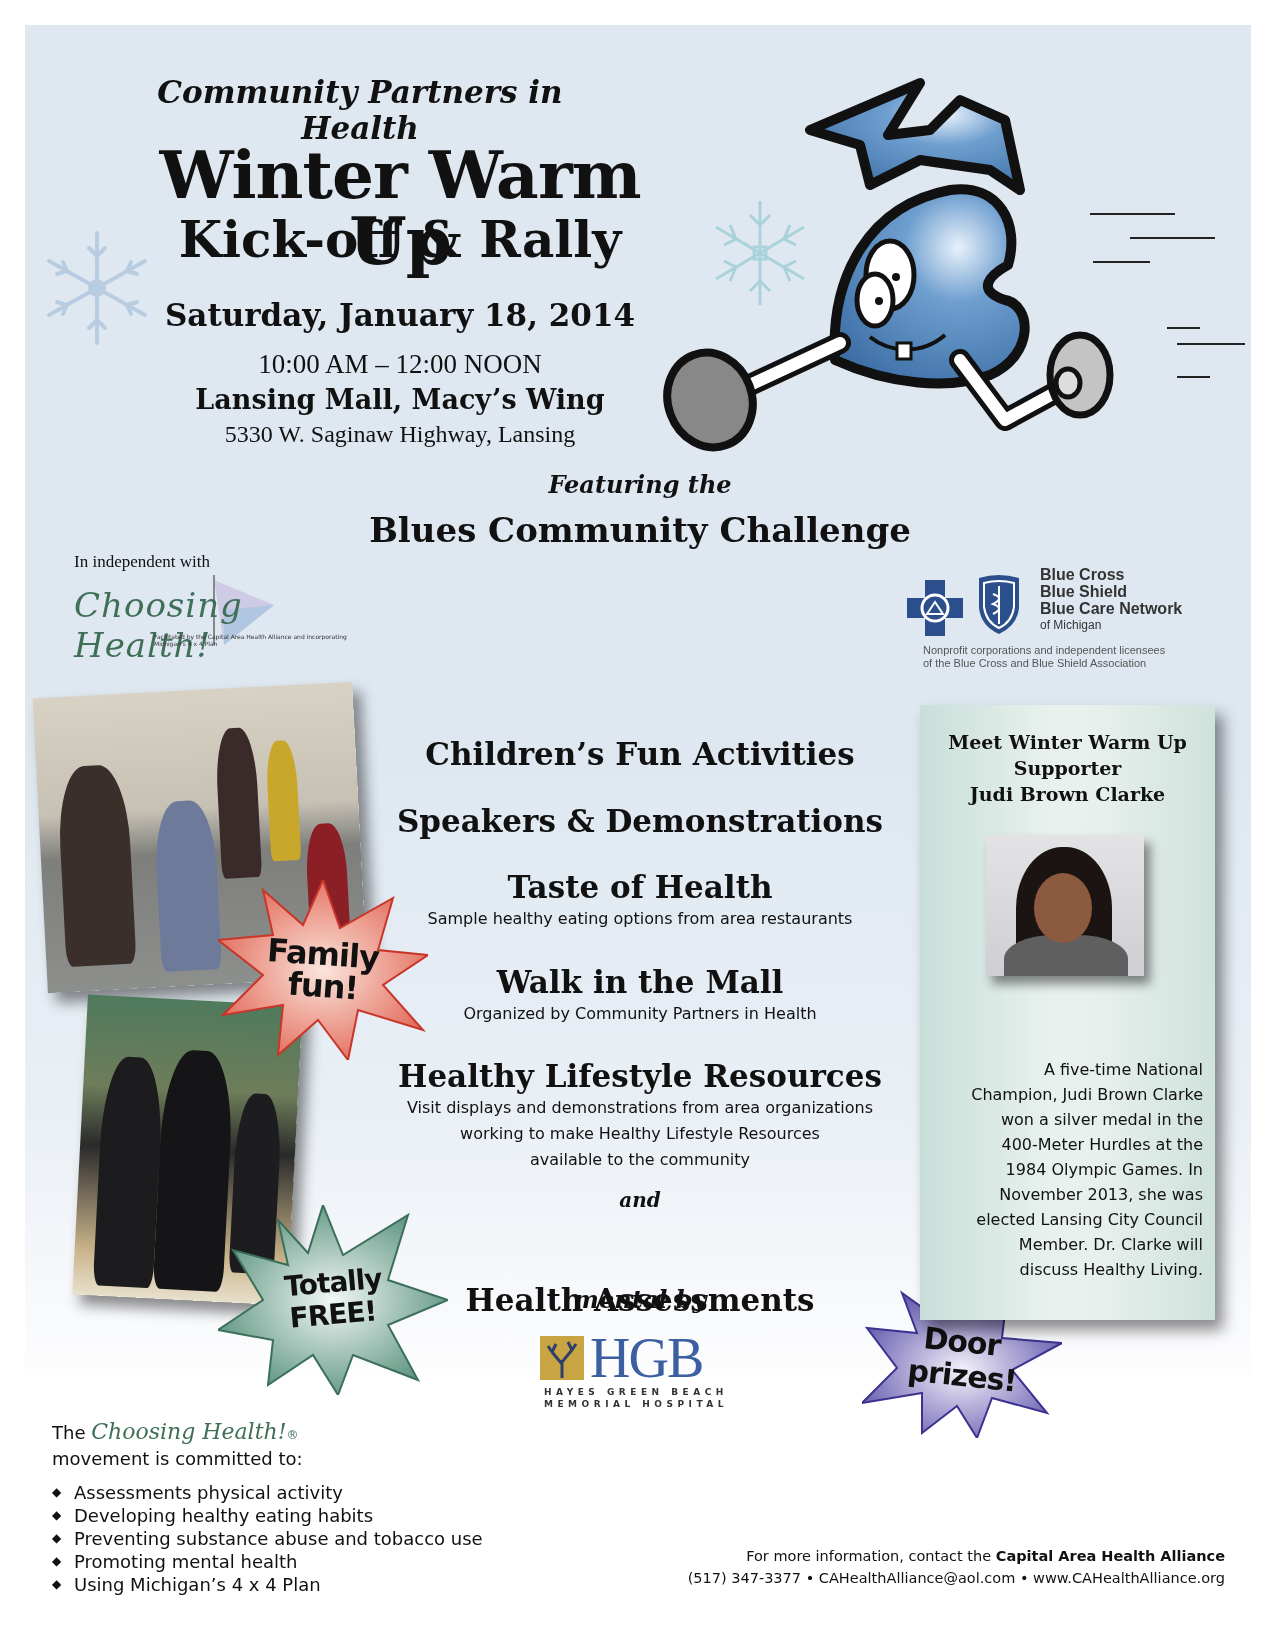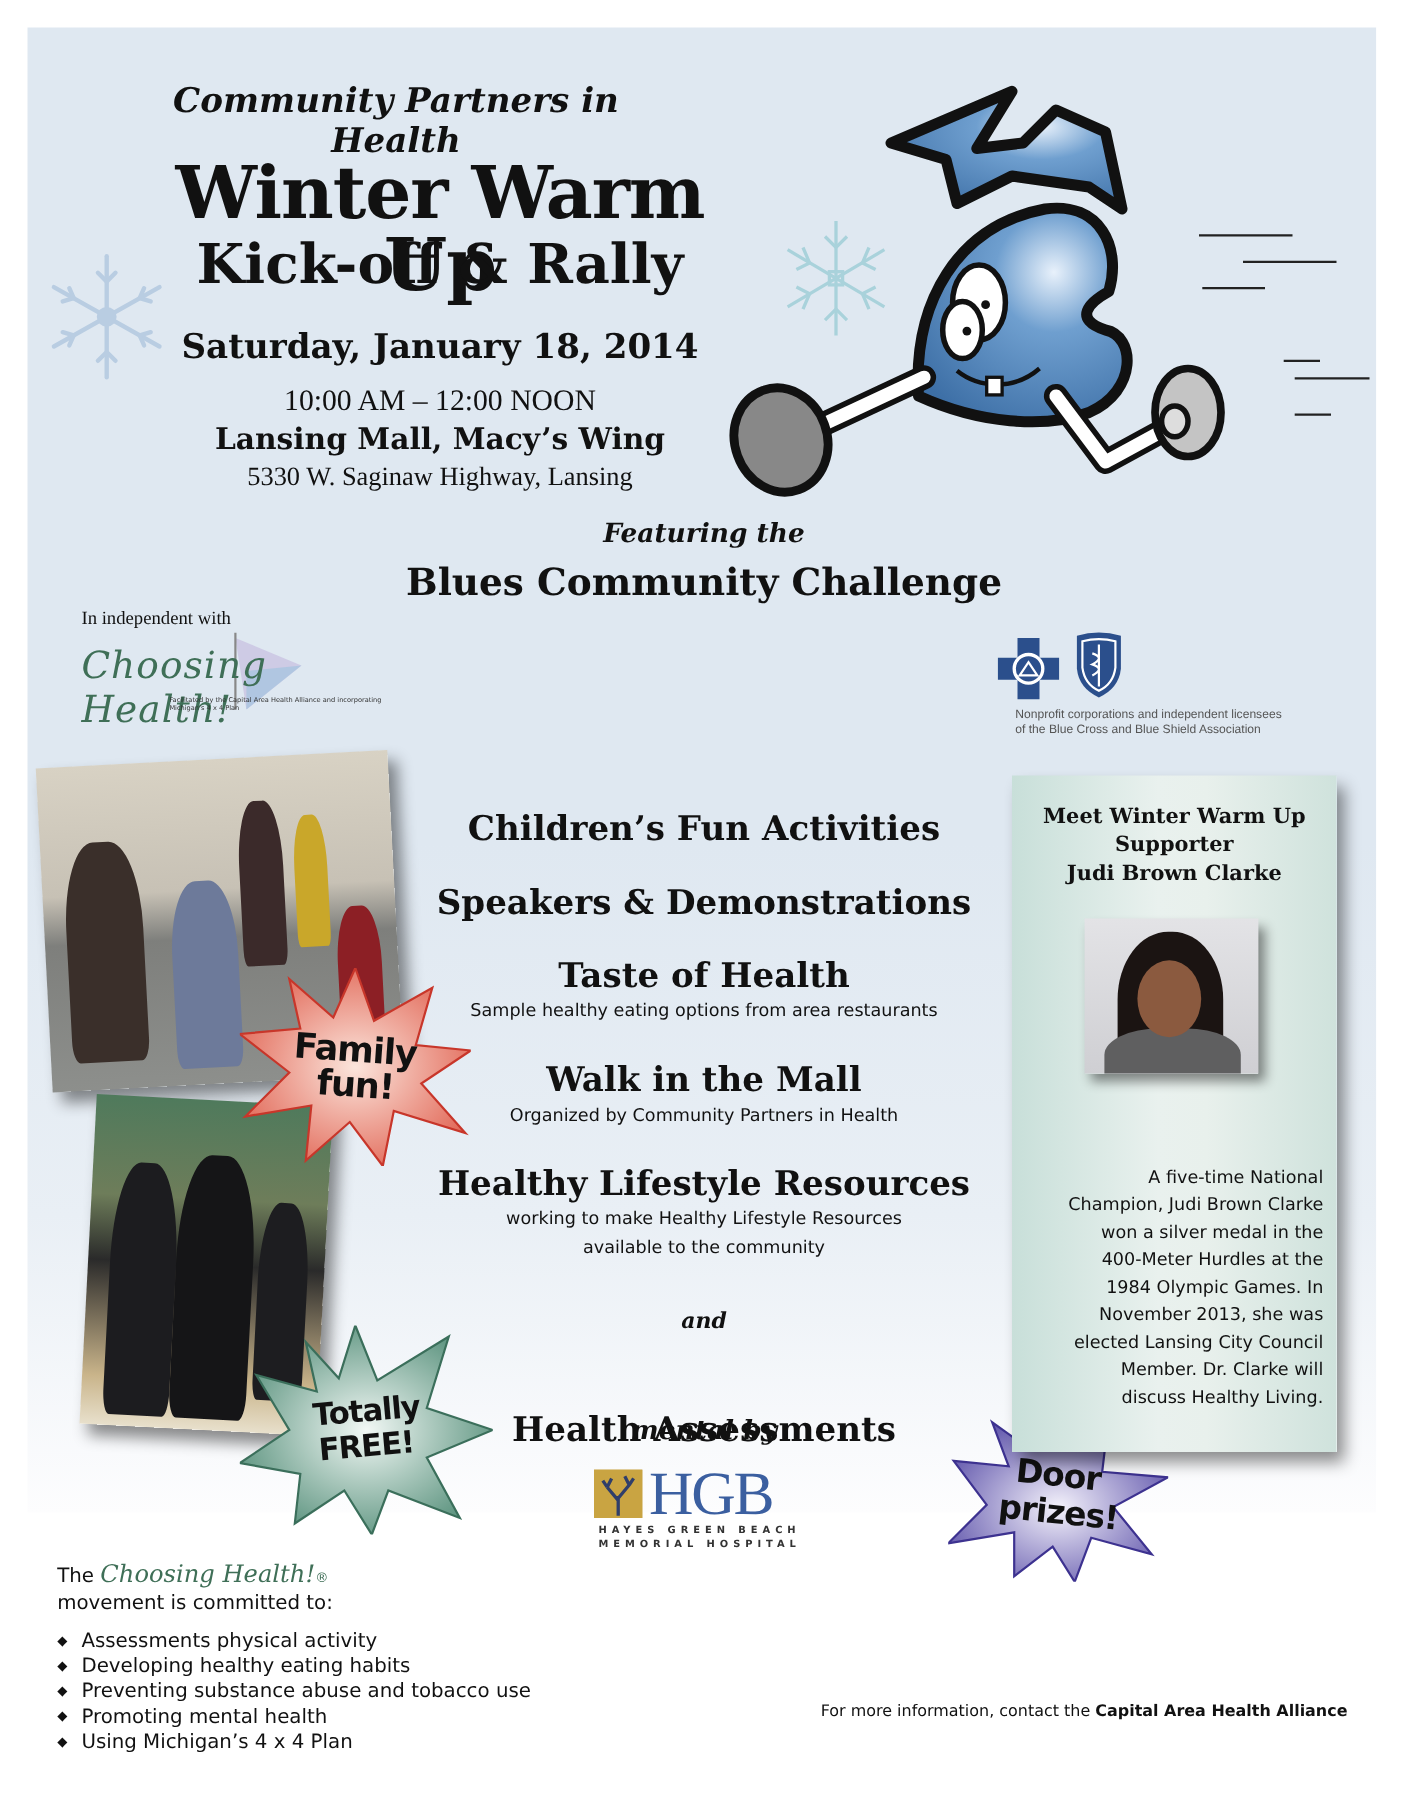--- a/index.html
+++ b/index.html
@@ -162,20 +162,26 @@
   <svg class="cross" viewBox="0 0 56 56">
     <path d="M18 0 H38 V18 H56 V38 H38 V56 H18 V38 H0 V18 H18 Z" fill="#2b4f8c"></path>
     <circle cx="28" cy="28" r="13" fill="none" stroke="#fff" stroke-width="3"></circle>
     <path d="M20 34 L28 22 L36 34 Z" fill="none" stroke="#fff" stroke-width="2"></path>
   </svg>
   <svg class="shield" viewBox="0 0 44 62">
     <path d="M2 4 Q22 -2 42 4 L42 34 Q40 52 22 60 Q4 52 2 34 Z" fill="#2b4f8c"></path>
     <path d="M7 9 Q22 5 37 9 L37 33 Q35 48 22 54 Q9 48 7 33 Z" fill="none" stroke="#fff" stroke-width="2"></path>
     <path d="M22 12 V50 M16 20 Q28 24 16 30 Q28 34 16 40" fill="none" stroke="#fff" stroke-width="2"></path>
   </svg>
+  <div class="names">
+    <div>Blue Cross</div>
+    <div>Blue Shield</div>
+    <div>Blue Care Network</div>
+    <div class="of">of Michigan</div>
+  </div>
   <div class="note">
     <div>Nonprofit corporations and independent licensees</div>
     <div>of the Blue Cross and Blue Shield Association</div>
   </div>
 </div>
 
 <div class="photo photo1">
   <div class="figure" style="left:20px;top:70px;width:70px;height:200px;background:#3a2f2a;"></div>
   <div class="figure" style="left:115px;top:110px;width:60px;height:170px;background:#6d7a9a;"></div>
   <div class="figure" style="left:180px;top:40px;width:40px;height:150px;background:#3b2a2a;"></div>
@@ -231,20 +237,21 @@
 </div>
 
 <div class="abs slab activity-heading" style="top:736px;">Children’s Fun Activities</div>
 <div class="abs slab activity-heading" style="top:803px;">Speakers &amp; Demonstrations</div>
 <div class="abs slab activity-heading" style="top:869px;">Taste of Health</div>
 <div class="abs activity-desc" style="top:906px;">Sample healthy eating options from area restaurants</div>
 <div class="abs slab activity-heading" style="top:964px;">Walk in the Mall</div>
 <div class="abs activity-desc" style="top:1001px;">Organized by Community Partners in Health</div>
 <div class="abs slab activity-heading" style="top:1058px;">Healthy Lifestyle Resources</div>
 <div class="abs activity-desc" style="top:1095px;">
+  <div>Visit displays and demonstrations from area organizations</div>
   <div>working to make Healthy Lifestyle Resources</div>
   <div>available to the community</div>
 </div>
 <div class="abs slab and center">and</div>
 <div class="abs slab activity-heading" style="top:1234px;margin-top:48px;">Health Assessments</div>
 <div class="abs slab offered-by center">mental by</div>
 
 <div class="abs hgb">
   <svg class="tree" viewBox="0 0 44 44">
     <rect width="44" height="44" fill="#c9a442"></rect>
@@ -293,13 +300,16 @@
     <li><span class="bullet">◆</span><span>Preventing substance abuse and tobacco use</span></li>
     <li><span class="bullet">◆</span><span>Promoting mental health</span></li>
     <li><span class="bullet">◆</span><span>Using Michigan’s 4 x 4 Plan</span></li>
   </ul>
 </div>
 
 <div class="abs footer">
   <div>
     <span>For more information, contact the </span><b>Capital Area Health Alliance</b>
   </div>
+  <div>
+    <span>(517) 347-3377</span><span> • </span><span>CAHealthAlliance@aol.com</span><span> • </span><span>www.CAHealthAlliance.org</span>
+  </div>
 </div>
 
 </body></html>

